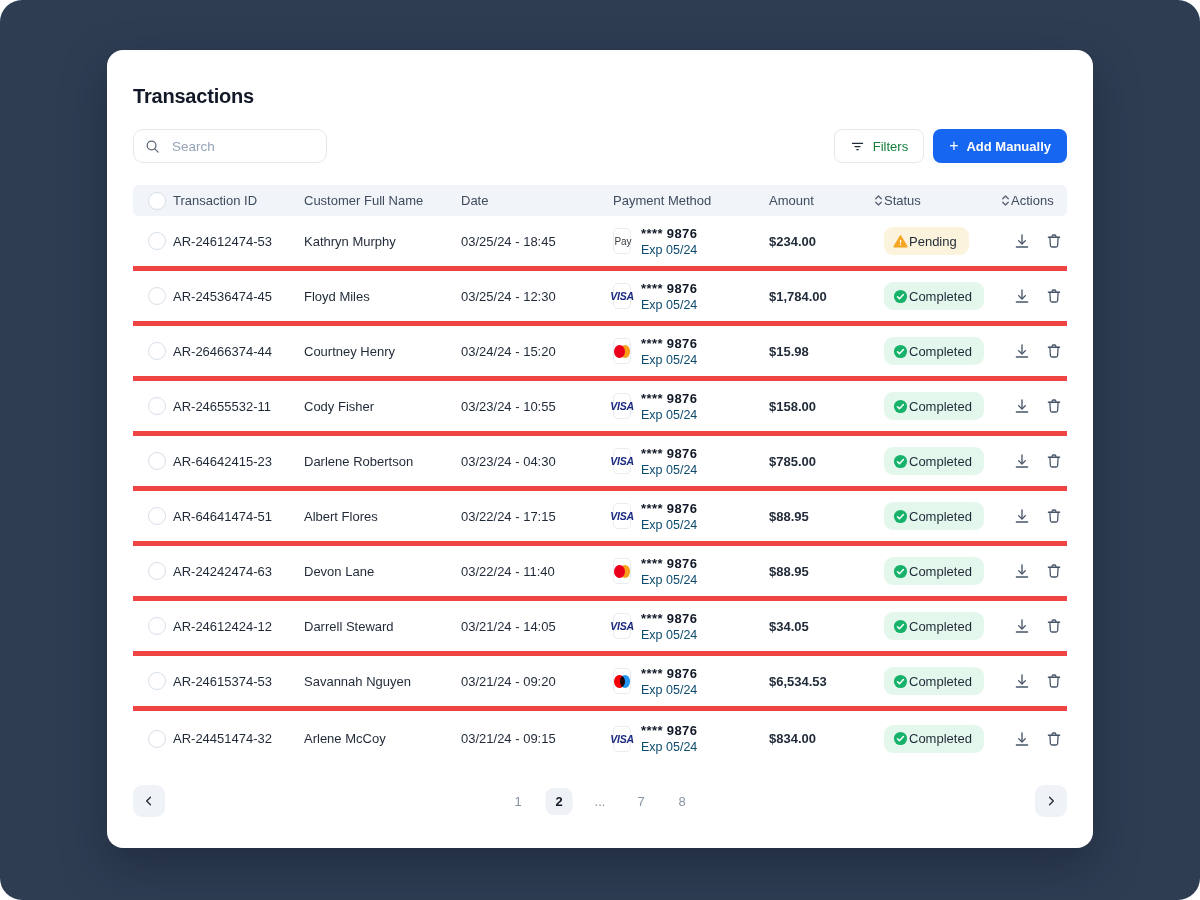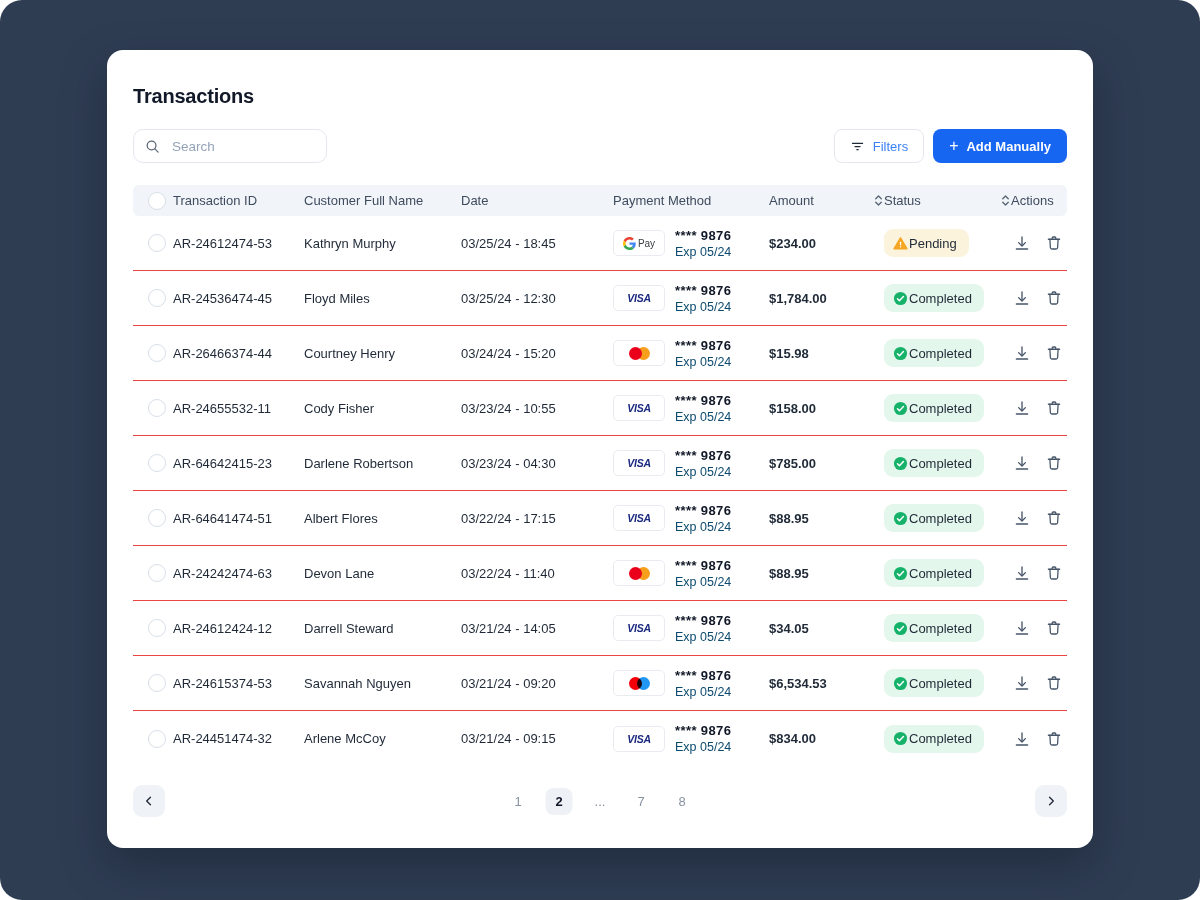--- a/index.html
+++ b/index.html
@@ -21,43 +21,43 @@
   }
   .search-box input {
     border:none; outline:none; flex:1; font-size:13.5px; color:#1F2937; background:transparent;
     font-family:"Liberation Sans","DejaVu Sans",sans-serif;
   }
   .search-box input::placeholder { color:#94A3B8; }
   .toolbar-right { display:flex; gap:9px; }
   .btn { display:inline-flex; align-items:center; justify-content:center; gap:8px; height:34px;
          border-radius:8px; font-size:13px; cursor:pointer;
          font-family:"Liberation Sans","DejaVu Sans",sans-serif; }
-  .btn-filters { background:#fff; border:1px solid #E4E8EE; color:#3b82f6; padding:0 15px; font-weight:500; }
+  .btn-filters { background:#fff; border:1px solid #E4E8EE; color:#15803d; padding:0 15px; font-weight:500; }
   .btn-add { background:#1766F2; border:none; color:#fff; padding:0 16px; font-weight:600; }
   .btn-add .plus { font-size:16px; font-weight:500; line-height:1; margin-top:-1px; }
 
   .table { margin-top:22px; }
   .thead, .trow {
     display:grid;
     grid-template-columns:40px 131px 157px 152px 156px 115px 127px 1fr;
     align-items:center;
   }
   .thead { height:31px; background:#F1F5F9; border-radius:6px; font-size:13px; color:#3F4B5E; font-weight:500; }
-  .trow { height:55px; border-bottom:1px solid #ef4444; font-size:13px; color:#1F2937; }
+  .trow { height:55px; border-bottom:5px solid #ef4444; font-size:13px; color:#1F2937; }
   .trow:last-child { border-bottom:none; }
 
   .c-check { padding-left:15px; }
   .cbx { width:18px; height:18px; border:1px solid #D8DFE8; border-radius:50%; background:#fff; display:block; cursor:pointer; }
 
   .hsort { display:flex; align-items:center;justify-content:space-between; }
   .h-amount { gap:22px; } .h-status { gap:56px; }
   .sort-ic { display:flex; cursor:pointer; }
 
   .c-pay { display:flex; align-items:center; gap:10px; }
-  .chip { width:52px; height:26px; border:1px solid #E8ECF1; border-radius:5px; background:#fff;
+  .chip { width:18px; height:26px; border:1px solid #E8ECF1; border-radius:5px; background:#fff;
           display:flex; align-items:center; justify-content:center; flex-shrink:0; }
   .visa-word { font-style:italic; font-weight:800; font-size:10.5px; color:#1B2A80; letter-spacing:-.2px; }
   .gpay-word { font-size:10px; color:#3C4043; margin-left:2px; font-weight:500; }
   .cc { width:13px; height:13px; border-radius:50%; display:block; }
   .cc2 { margin-left:-5px; }
   .mult { mix-blend-mode:multiply; }
   .paynum { font-weight:700; color:#111827; letter-spacing:.4px; }
   .payexp { color:#0c4a6e; font-size:12.5px; margin-top:2px; }
 
   .c-amount { font-weight:700; color:#1F2937; }

